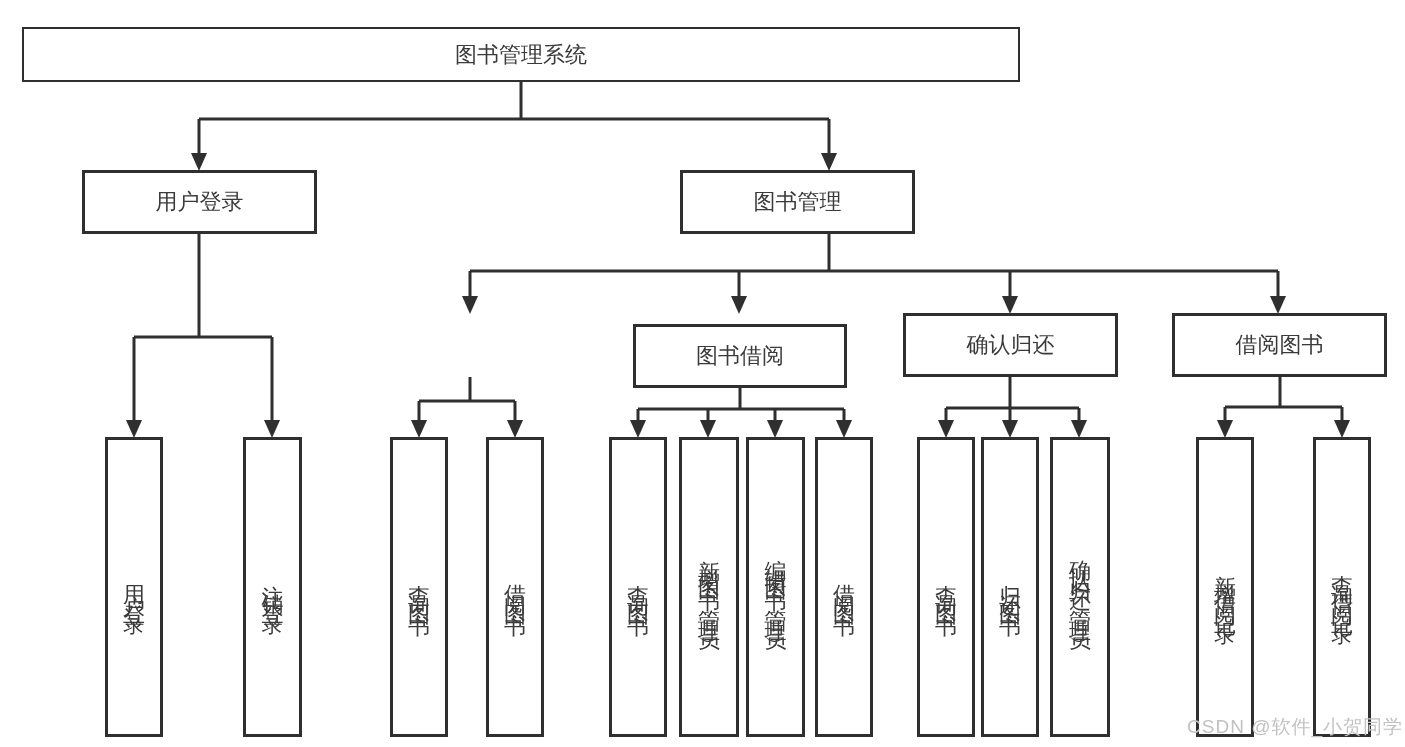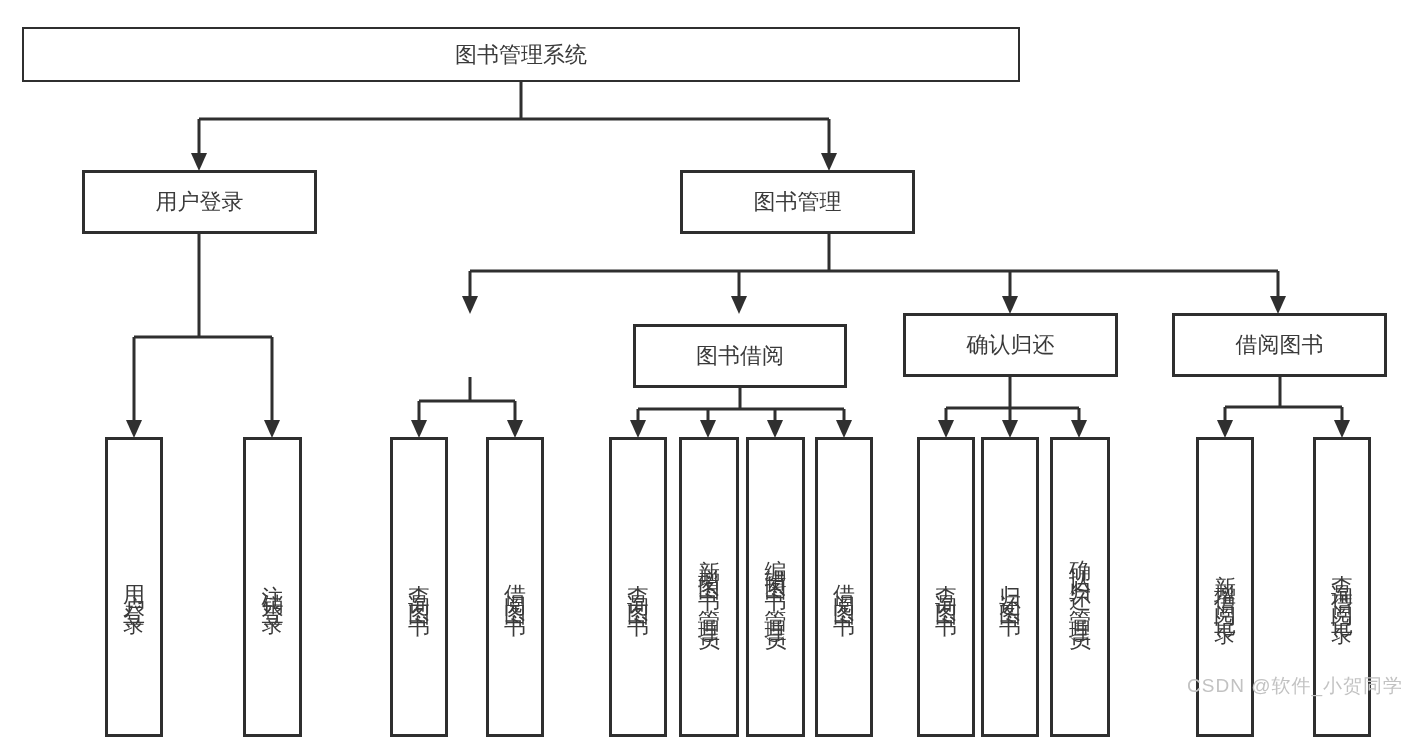--- a/index.html
+++ b/index.html
@@ -31,21 +31,21 @@
   .node.root { border-width: 2px; margin-top: 13px; }
   .vbox .lbl {
     writing-mode: vertical-rl;
     text-orientation: mixed;
     letter-spacing: 10px;
     line-height: 1;
     white-space: nowrap;
   }
   .watermark {
     position: absolute;
-    top: 673px;
+    top: 714px;
     right: 2px;
     font-size: 19px;
     color: #c2c2c2;
     letter-spacing: 1px;
     white-space: nowrap;
   }
 </style>
 </head>
 <body>
 

